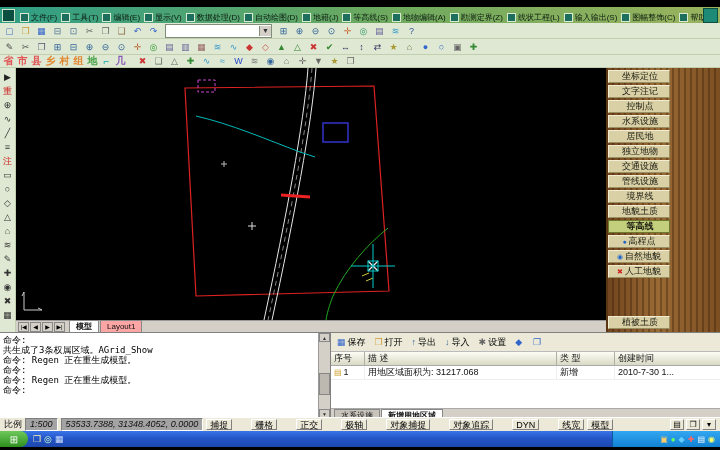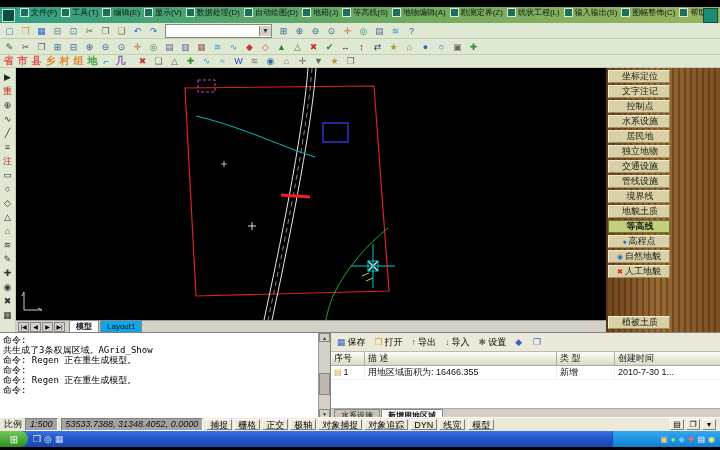--- a/index.html
+++ b/index.html
@@ -3,21 +3,21 @@
 <meta charset="utf-8">
 <style>
   html,body{margin:0;padding:0;background:#000;}
   #app{position:relative;width:720px;height:450px;background:#000;overflow:hidden;
        font-family:"Liberation Sans",sans-serif;color:#111;-webkit-font-smoothing:none;}
   
   .menu-bar{position:absolute;left:0;top:7px;width:720px;height:16px;
     background:linear-gradient(90deg,#2f9e86,#6faa5e 55%,#9ab35e);
     display:flex;align-items:center;padding:0 2px;box-sizing:border-box;}
   .app-icon{width:11px;height:11px;background:#0b4f43;border:1px solid #cfe6c8;margin-right:3px;flex:none;}
-  .menu-items{display:flex;align-items:flex-start;height:100%;flex:1;min-width:0;}
+  .menu-items{display:flex;align-items:flex-end;height:100%;flex:1;min-width:0;}
   .menu-item{display:flex;align-items:center;gap:2px;padding:0 2px;font-size:8px;color:#0c1c10;white-space:nowrap;cursor:default;}
   .menu-item::before{content:'';width:7px;height:7px;background:#1e6e5e;border:1px solid #d8ead0;flex:none;}
   .menu-corner{width:13px;height:13px;background:#1d8a78;border:1px solid #0b4f43;flex:none;}
   
   .toolbar{position:absolute;left:0;width:720px;display:flex;align-items:center;gap:1px;
     background:#dfe8d2;border-bottom:1px solid #c2cfae;box-sizing:border-box;padding:0 2px;}
   .tb1{top:23px;height:16px;}
   .tb2{top:39px;height:16px;}
   .tb3{top:55px;height:13px;}
   .bar-icon{width:15px;height:13px;display:flex;align-items:center;justify-content:center;
@@ -45,21 +45,21 @@
     font-size:9px;color:#1c1c10;background:#d9d0a6;border:1px solid #9a8f62;
     border-top-color:#f2ecd2;border-left-color:#f2ecd2;padding:0;cursor:default;flex:none;}
   .side-btn.active{background:#c3cf7d;border-color:#6d7a2f;font-weight:bold;}
   .side-btn .s-ico{font-size:7px;}
   .side-btn.push-bottom{margin-top:auto;margin-bottom:3px;}
   
   .tabstrip{position:absolute;left:16px;top:320px;width:590px;height:12px;background:#d4d0c8;
     display:flex;align-items:flex-end;gap:1px;padding-left:2px;box-sizing:border-box;border-top:1px solid #999;}
   .nav-btn{font-size:6px;width:11px;height:10px;display:flex;align-items:center;justify-content:center;
     background:#d4d0c8;border:1px solid #888;padding:0;cursor:default;flex:none;}
-  .tab{padding:0 6px;height:11px;line-height:11px;font-size:8px;background:#0ea5e9;
+  .tab{padding:0 6px;height:11px;line-height:11px;font-size:8px;background:#fca5a5;
     border:1px solid #888;border-bottom:none;cursor:default;flex:none;}
   .tab.active{background:#fff;font-weight:bold;}
   
   .cmd{position:absolute;left:0;top:332px;width:330px;height:85px;background:#fff;
     border-top:1px solid #808080;box-sizing:border-box;overflow:hidden;}
   .cmd-lines{padding:2px 12px 0 3px;}
   .cmd-line{font-family:"DejaVu Sans Mono",monospace;font-size:9px;line-height:10px;white-space:pre;color:#000;}
   .cmd-scroll{position:absolute;right:0;top:0;width:11px;height:85px;background:#d4d0c8;border-left:1px solid #999;}
   .cmd-scroll .sc-btn{width:11px;height:9px;font-size:5px;display:flex;align-items:center;justify-content:center;
     background:#d4d0c8;border:1px solid #888;box-sizing:border-box;color:#333;}
@@ -669,37 +669,37 @@
       <span class="th c3">类 型</span>
       <span class="th c4">创建时间</span>
     </div>
     <div class="pt-body">
 
         <div class="tr">
           <span class="td c1">
             <span class="row-ico">▤</span>
             <span>1</span>
           </span>
-          <span class="td c2">用地区域面积为: 16466.355</span>
+          <span class="td c2">用地区域面积为: 31217.068</span>
           <span class="td c3">新增</span>
           <span class="td c4">2010-7-30 1...</span>
         </div>
       </div>
     <div class="pt-tabs">
 
     <span class="ptab"><span>水系设施</span></span>
         <span class="ptab active"><span>新增用地区域</span></span>
       </div>
   </div>
 
   <div class="statusbar">
     <span>比例</span>
     <span class="sunken">1:500</span>
     <span class="sunken">53533.7388, 31348.4052, 0.0000</span>
-    <span style="display:flex;gap:2px;">
+    <span style="display:flex;gap:19px;">
 
     <button class="toggle"><span>捕捉</span></button>
         <button class="toggle"><span>栅格</span></button>
         <button class="toggle"><span>正交</span></button>
         <button class="toggle"><span>极轴</span></button>
         <button class="toggle"><span>对象捕捉</span></button>
         <button class="toggle"><span>对象追踪</span></button>
         <button class="toggle"><span>DYN</span></button>
         <button class="toggle"><span>线宽</span></button>
       </span>

